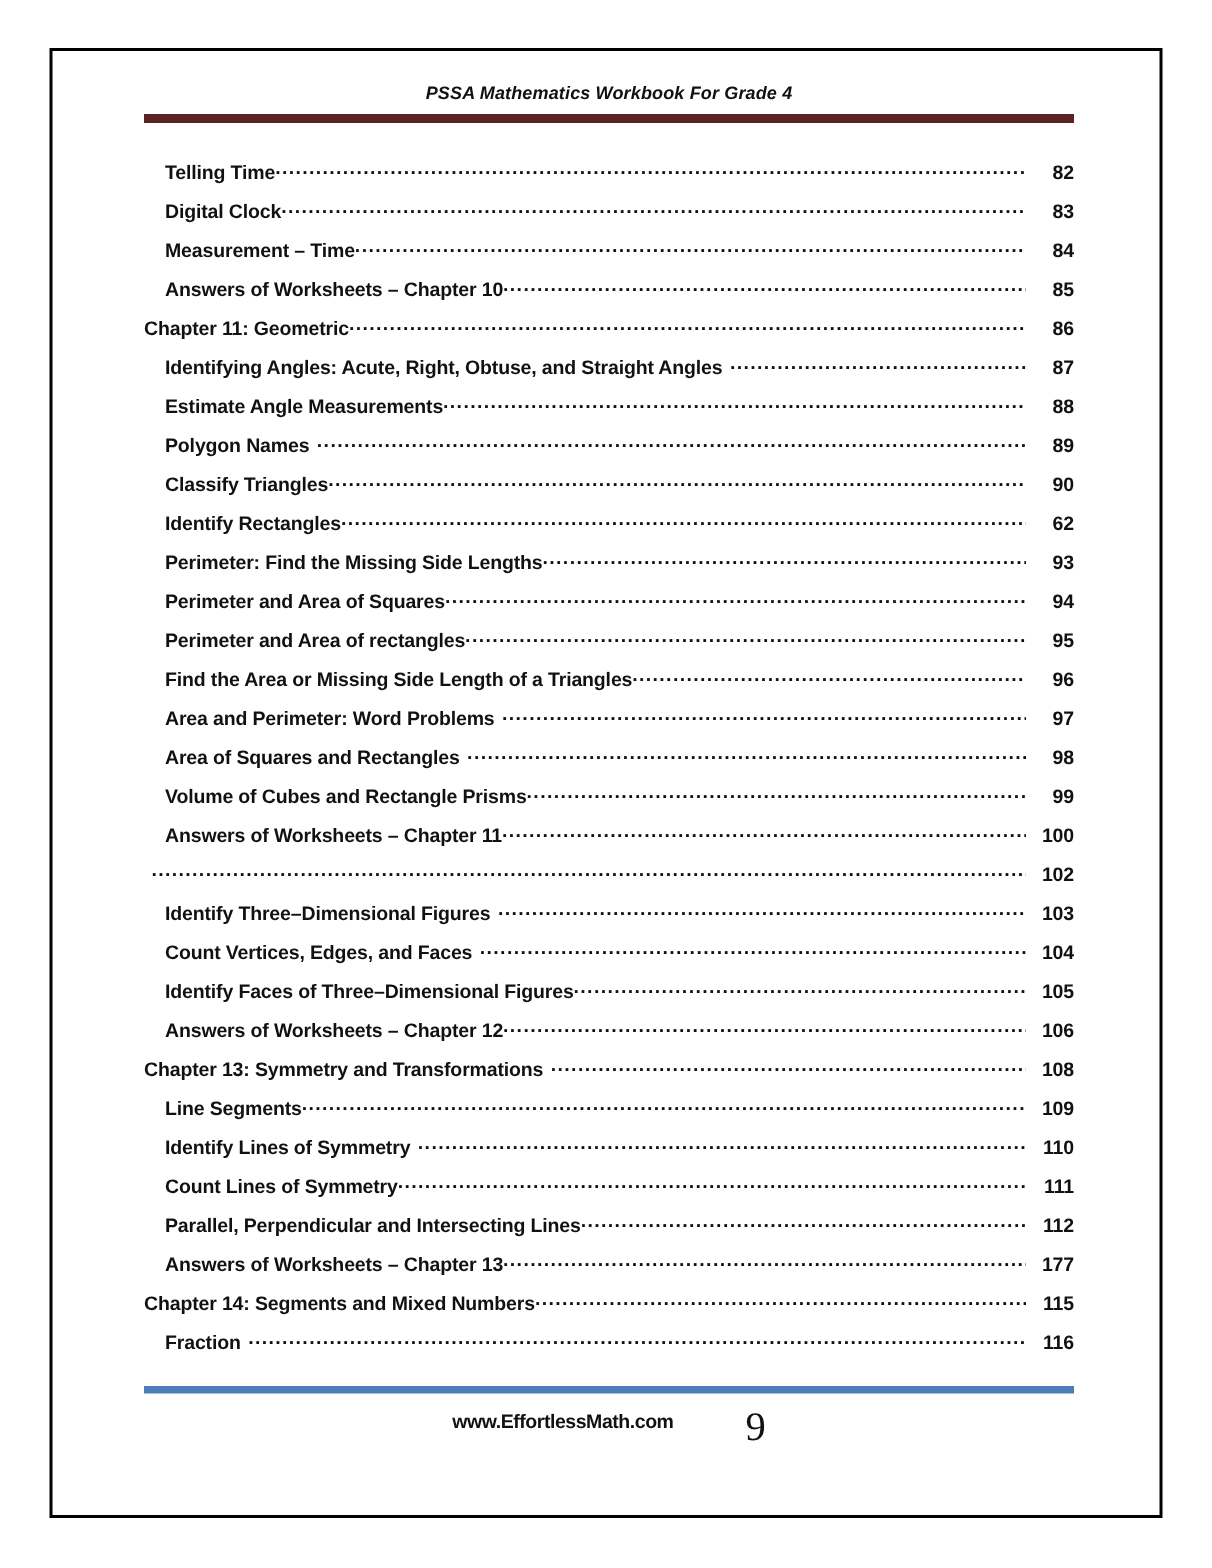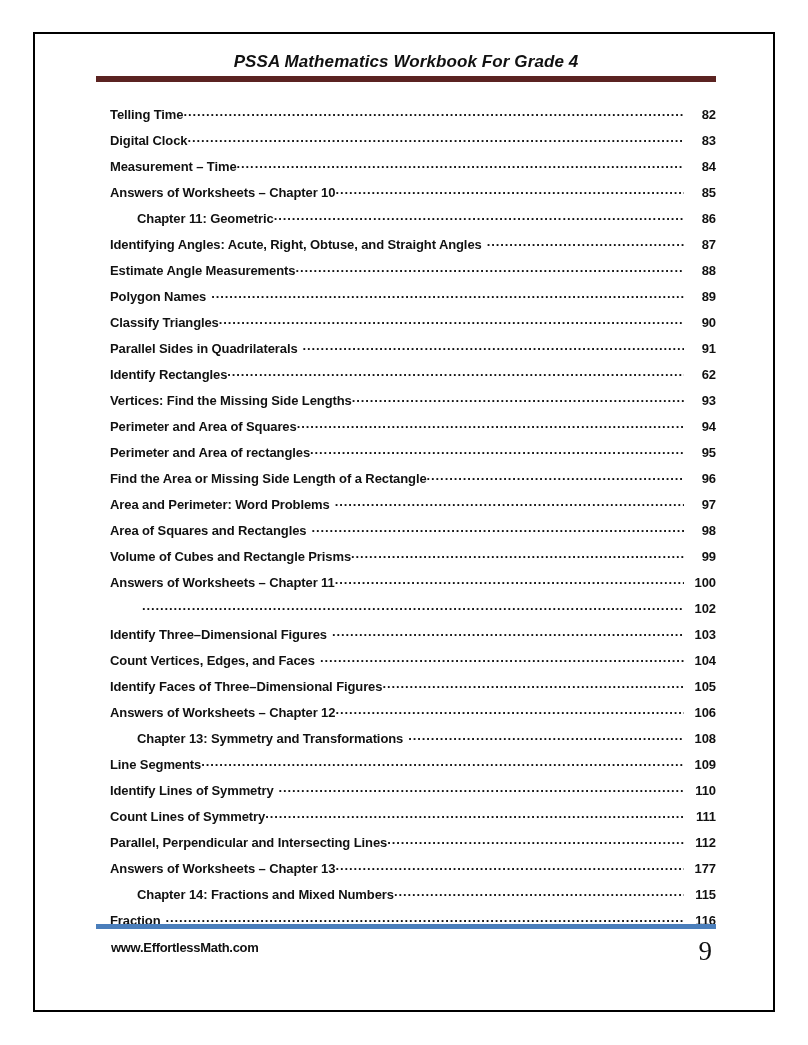--- a/index.html
+++ b/index.html
@@ -36,21 +36,21 @@
     height: 952px;
   }
 
   
   #doc-header {
     height: 42px;
     position: relative;
   }
   #doc-header .header-title {
     text-align: center;
-    font-size: 17px;
+    font-size: 12px;
     font-weight: bold;
     font-style: italic;
     color: #111111;
     letter-spacing: 0.1px;
     line-height: 26px;
     padding-top: 3px;
     font-stretch: condensed;
   }
   #doc-header .header-rule {
     position: absolute;
@@ -102,21 +102,20 @@
     flex: 0 0 auto;
     width: 32px;
     text-align: right;
     font-weight: bold;
     letter-spacing: -0.1px;
   }
 
   
   .toc-row.level-chapter {
     padding-left: 0px;
-    margin-left: 41px;
   }
   .toc-row.level-entry {
     padding-left: 14px;
   }
   
   .toc-row.gap .toc-leader {
     margin-left: 5px;
   }
 
   
@@ -130,26 +129,26 @@
   #doc-footer .footer-rule {
     position: absolute;
     left: 0;
     right: 0;
     top: 0;
     height: 5px;
     background: #4a7ebb;
   }
   #doc-footer .footer-inner {
     position: absolute;
-    left: 15px;
+    left: 4px;
     right: 0;
     top: 14px;
     display: flex;
     align-items: flex-start;
-    justify-content: space-between;
+    justify-content: center;
     gap: 48px;
   }
   #doc-footer .footer-site {
     font-size: 13px;
     font-weight: bold;
     color: #111111;
     letter-spacing: -0.3px;
     line-height: 20px;
   }
   #doc-footer .footer-pageno {
@@ -210,47 +209,42 @@
         <div class="toc-row level-entry gap">
           <span class="toc-label">Polygon Names</span>
           <span class="toc-leader"></span>
           <span class="toc-page">89</span>
         </div>
         <div class="toc-row level-entry">
           <span class="toc-label">Classify Triangles</span>
           <span class="toc-leader"></span>
           <span class="toc-page">90</span>
         </div>
-        <div class="toc-row level-entry gap">
-          <span class="toc-label">Parallel Sides in Quadrilaterals</span>
-          <span class="toc-leader"></span>
-          <span class="toc-page">91</span>
-        </div>
         <div class="toc-row level-entry">
           <span class="toc-label">Identify Rectangles</span>
           <span class="toc-leader"></span>
           <span class="toc-page">62</span>
         </div>
         <div class="toc-row level-entry">
-          <span class="toc-label">Vertices: Find the Missing Side Lengths</span>
+          <span class="toc-label">Perimeter: Find the Missing Side Lengths</span>
           <span class="toc-leader"></span>
           <span class="toc-page">93</span>
         </div>
         <div class="toc-row level-entry">
           <span class="toc-label">Perimeter and Area of Squares</span>
           <span class="toc-leader"></span>
           <span class="toc-page">94</span>
         </div>
         <div class="toc-row level-entry">
           <span class="toc-label">Perimeter and Area of rectangles</span>
           <span class="toc-leader"></span>
           <span class="toc-page">95</span>
         </div>
         <div class="toc-row level-entry">
-          <span class="toc-label">Find the Area or Missing Side Length of a Rectangle</span>
+          <span class="toc-label">Find the Area or Missing Side Length of a Triangles</span>
           <span class="toc-leader"></span>
           <span class="toc-page">96</span>
         </div>
         <div class="toc-row level-entry gap">
           <span class="toc-label">Area and Perimeter: Word Problems</span>
           <span class="toc-leader"></span>
           <span class="toc-page">97</span>
         </div>
         <div class="toc-row level-entry gap">
           <span class="toc-label">Area of Squares and Rectangles</span>
@@ -315,21 +309,21 @@
           <span class="toc-label">Parallel, Perpendicular and Intersecting Lines</span>
           <span class="toc-leader"></span>
           <span class="toc-page">112</span>
         </div>
         <div class="toc-row level-entry">
           <span class="toc-label">Answers of Worksheets – Chapter 13</span>
           <span class="toc-leader"></span>
           <span class="toc-page">177</span>
         </div>
         <div class="toc-row level-chapter">
-          <span class="toc-label">Chapter 14: Fractions and Mixed Numbers</span>
+          <span class="toc-label">Chapter 14: Segments and Mixed Numbers</span>
           <span class="toc-leader"></span>
           <span class="toc-page">115</span>
         </div>
         <div class="toc-row level-entry gap">
           <span class="toc-label">Fraction</span>
           <span class="toc-leader"></span>
           <span class="toc-page">116</span>
         </div>
       </div>
 

